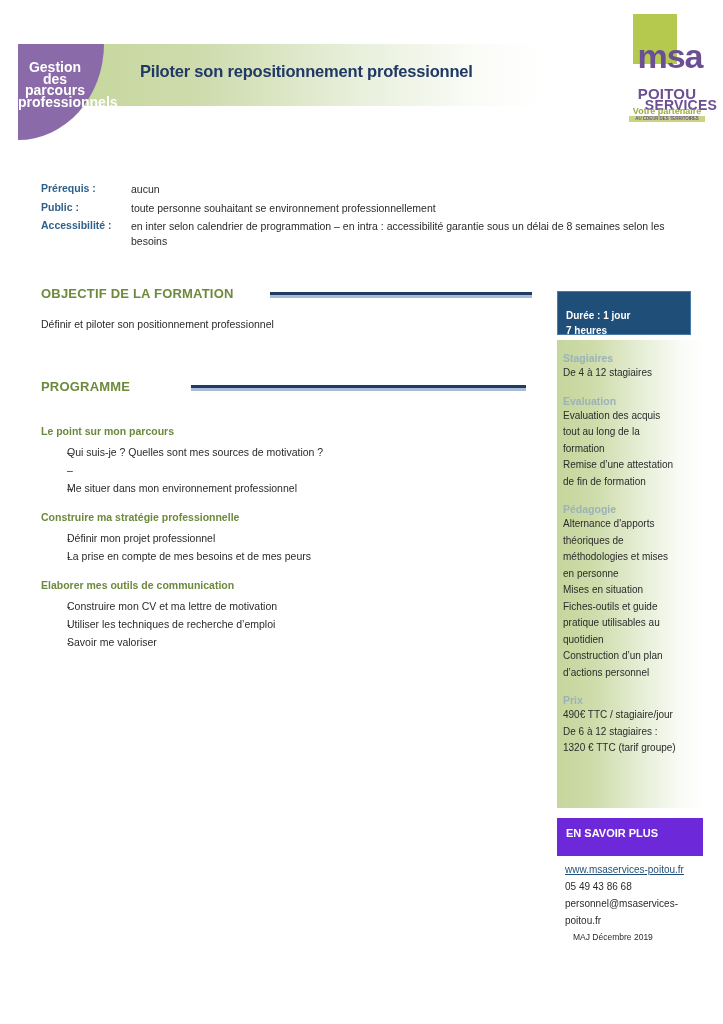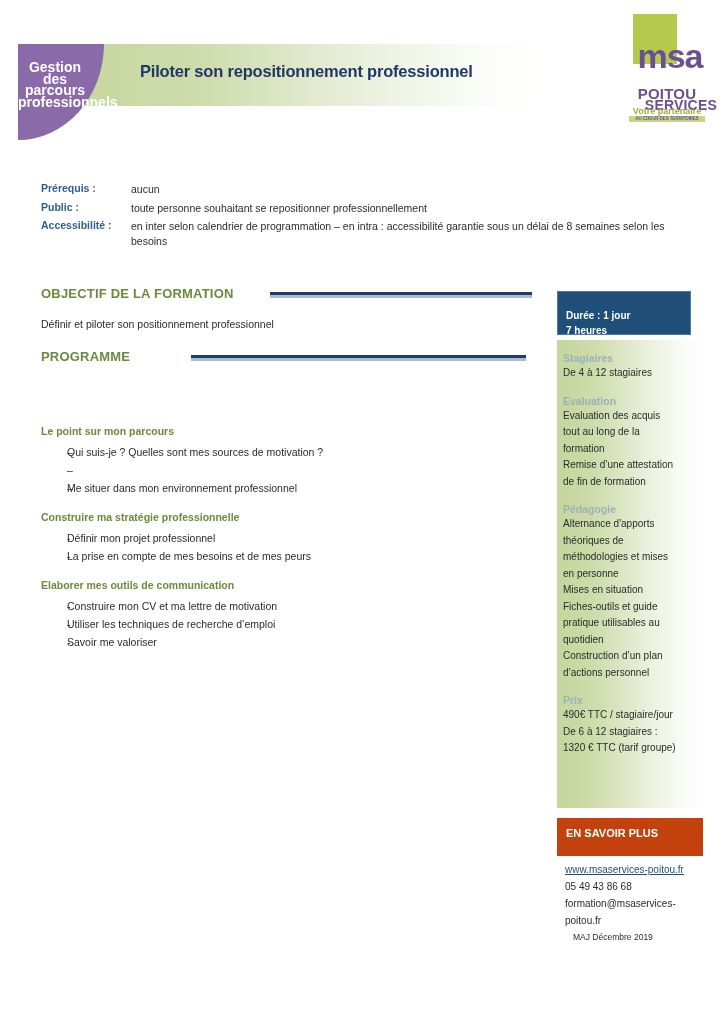--- a/index.html
+++ b/index.html
@@ -183,21 +183,21 @@
     height: 3px;
     background: #1f3c63;
     margin-left: 14px;
     box-shadow: 0 3px 0 0 #a9bcd4;
     flex: 1 1 auto;
   }
 
   #objectif-head { left: 41px; top: 286px; width: 500px; }
   #objectif-head .rule { max-width: 262px; margin-left: 36px; }
 
-  #programme-head { left: 41px; top: 349px; width: 500px; }
+  #programme-head { left: 41px; top: 379px; width: 500px; }
   #programme-head .rule { max-width: 335px; margin-left: 61px; }
 
   .objectif-text {
     position: absolute;
     left: 41px;
     top: 318px;
     font-size: 10.5px;
     color: #2b2b2b;
   }
 
@@ -271,21 +271,21 @@
     color: #2b2b2b;
     line-height: 16.5px;
   }
 
   .sb-savoir {
     position: absolute;
     left: 557px;
     top: 818px;
     width: 146px;
     height: 38px;
-    background: #c2410c;
+    background: #6d28d9;
     padding: 9px 0 0 9px;
     color: #ffffff;
     font-size: 11px;
     font-weight: bold;
   }
 
   .sb-contact {
     position: absolute;
     left: 565px;
     top: 861px;
@@ -333,21 +333,21 @@
     <div class="logo-subtagline">AU COEUR DES TERRITOIRES</div>
   </div>
 
   <div class="info-list">
     <div class="info-row">
       <div class="info-label">Prérequis :</div>
       <div class="info-value">aucun</div>
     </div>
     <div class="info-row">
       <div class="info-label">Public :</div>
-      <div class="info-value">toute personne souhaitant se repositionner professionnellement</div>
+      <div class="info-value">toute personne souhaitant se environnement professionnellement</div>
     </div>
     <div class="info-row">
       <div class="info-label">Accessibilité :</div>
       <div class="info-value" style="width:553px">en inter selon calendrier de programmation – en intra : accessibilité garantie sous un délai de 8 semaines selon les besoins</div>
     </div>
   </div>
 
   <div class="section-head" id="objectif-head">
     <div class="title">OBJECTIF DE LA FORMATION</div>
     <div class="rule"></div>
@@ -450,19 +450,19 @@
       <div class="sb-line">1320 € TTC (tarif groupe)</div>
     </div>
 
   </div>
 
   <div class="sb-savoir">EN SAVOIR PLUS</div>
 
   <div class="sb-contact">
     <a class="sb-url" href="#">www.msaservices-poitou.fr</a>
     <div class="sb-contact-line">05 49 43 86 68</div>
-    <div class="sb-contact-line">formation@msaservices-</div>
+    <div class="sb-contact-line">personnel@msaservices-</div>
     <div class="sb-contact-line">poitou.fr</div>
   </div>
 
   <div class="sb-maj">MAJ Décembre 2019</div>
 
 </div>
 
 </body></html>

